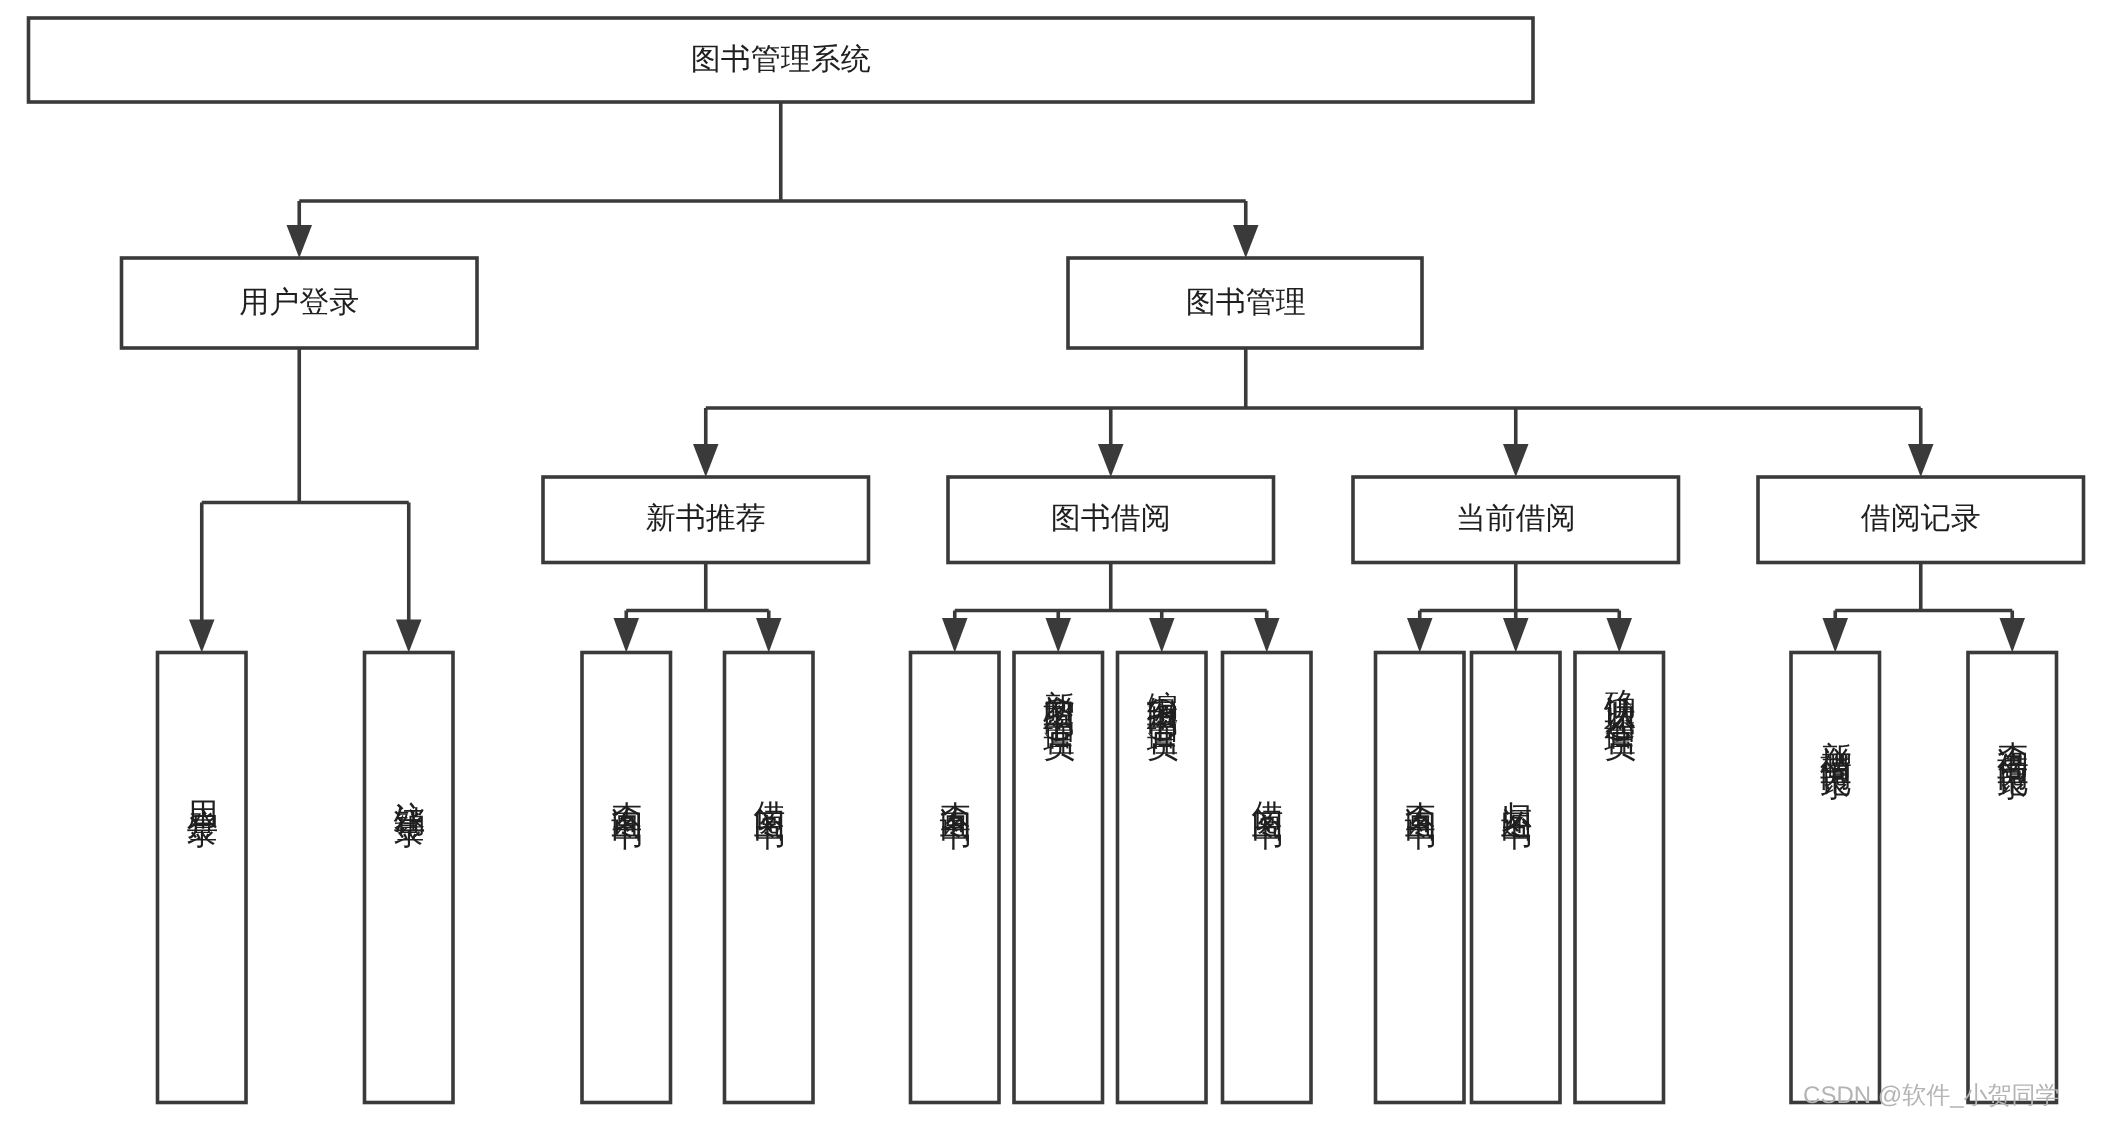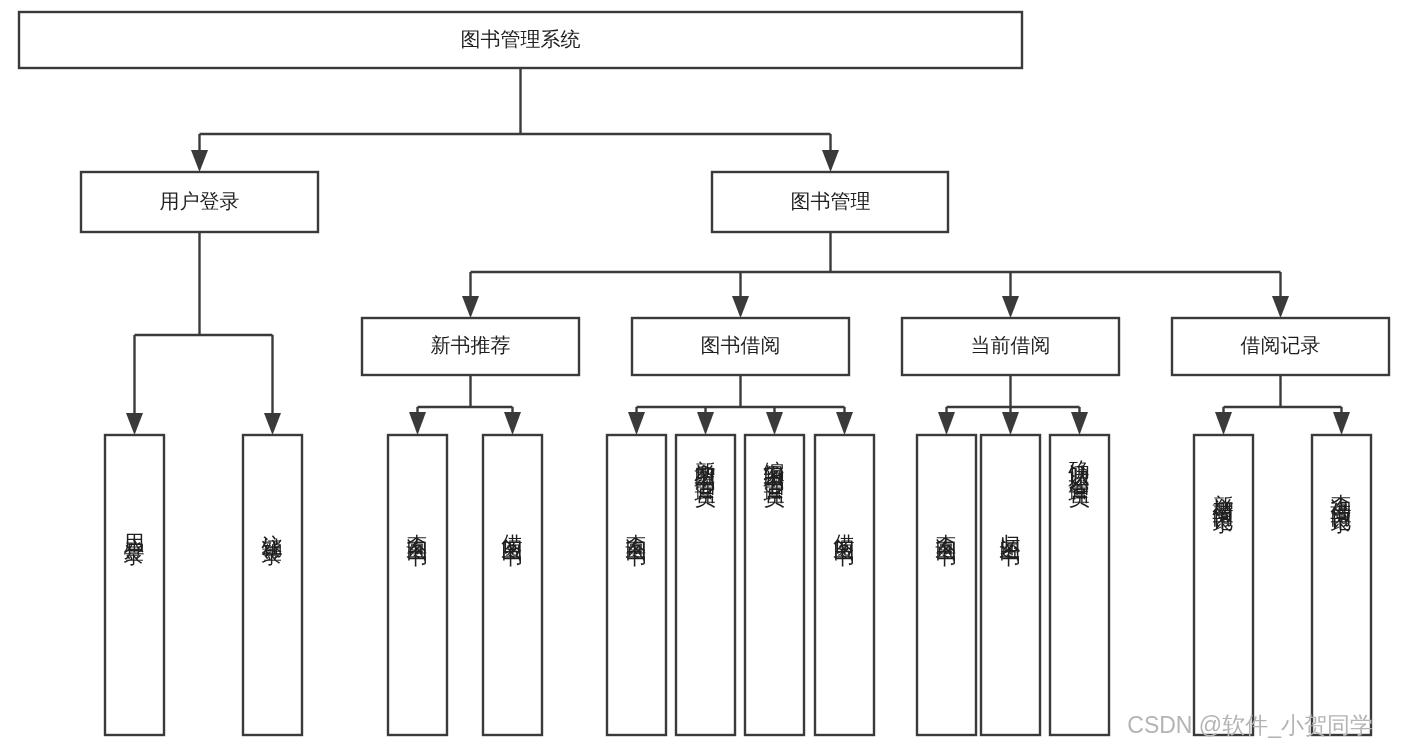--- a/index.html
+++ b/index.html
@@ -46,21 +46,21 @@
     font-size: 20px;
     fill: #1f1f1f;
     text-anchor: middle;
     dominant-baseline: middle;
   }
   .watermark-text {
     position: absolute;
     right: 8px;
     bottom: 6px;
     font-family: "Liberation Sans", "DejaVu Sans", sans-serif;
-    font-size: 23px;
+    font-size: 16px;
     color: #b4b4b4;
     white-space: nowrap;
     user-select: none;
   }
   .vlabel-wrap {
     position: absolute;
     display: flex;
     align-items: flex-start;
     justify-content: center;
     pointer-events: none;

